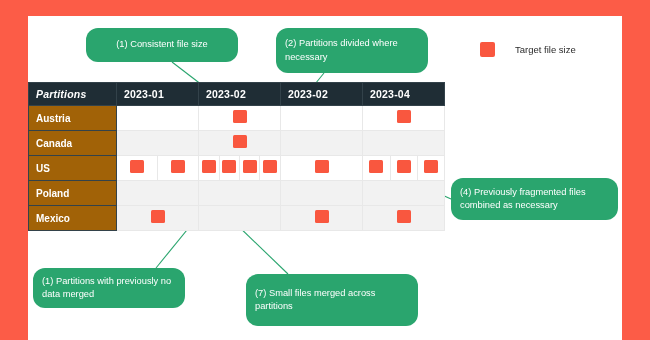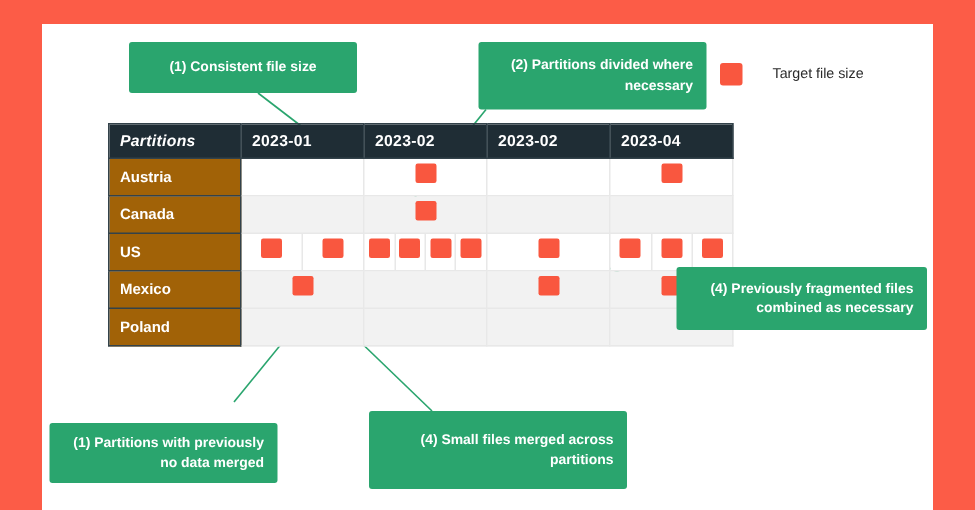--- a/index.html
+++ b/index.html
@@ -26,21 +26,20 @@
     left: 28px; top: 16px;
     width: 594px; height: 324px;
     background: #ffffff;
   }
 
   
   .table-wrap {
     position: absolute;
     left: 0px; top: 66px;
     width: 417px;
-    padding-left: 44px;
   }
   table.grid {
     border-collapse: collapse;
     width: 417px;
     table-layout: fixed;
   }
   table.grid th, table.grid td {
     padding: 0;
     border: 1px solid #e8e8e8;
   }
@@ -101,29 +100,28 @@
   }
   .legend-label { font-size: 9.5px; color: #2b2b2b; white-space: nowrap; }
 
   
   .callout {
     position: absolute;
     background: #2aa56e;
     color: #ffffff;
     font-size: 9.3px;
     line-height: 1.45;
-    text-align: right;
+    text-align: left;
     display: flex; align-items: center; justify-content: center;
     padding: 6px 9px;
-    border-radius: 2px;
-    font-weight: bold;
+    border-radius: 12px;
   }
   #co1 { left: 58px;  top: 12px;  width: 152px; height: 34px; }
-  #co2 { left: 248px; top: 12px;  width: 152px; height: 45px; margin-left: 43px; }
-  #co3 { left: 5px;   top: 252px; width: 152px; height: 40px; margin-top: 14px; }
+  #co2 { left: 248px; top: 12px;  width: 152px; height: 45px; }
+  #co3 { left: 5px;   top: 252px; width: 152px; height: 40px; }
   #co4 { left: 218px; top: 258px; width: 172px; height: 52px; }
   #co5 { left: 423px; top: 162px; width: 167px; height: 42px; }
 
   
   .connectors {
     position: absolute; left: 0; top: 0;
     width: 594px; height: 324px;
     pointer-events: none;
   }
 </style>
@@ -239,69 +237,69 @@
               </td>
               <td class="datacell bg-white">
                 <div class="subrow">
                   <div class="subcell"><span class="sq"></span></div>
                   <div class="subcell"><span class="sq"></span></div>
                   <div class="subcell"><span class="sq"></span></div>
                 </div>
               </td>
             </tr>
             <tr>
+              <th class="row-label">Poland</th>
+              <td class="datacell bg-grey">
+                <div class="subrow">
+                  <div class="subcell"><span class="sq hidden"></span></div>
+                </div>
+              </td>
+              <td class="datacell bg-grey">
+                <div class="subrow">
+                  <div class="subcell"><span class="sq hidden"></span></div>
+                </div>
+              </td>
+              <td class="datacell bg-grey">
+                <div class="subrow">
+                  <div class="subcell"><span class="sq hidden"></span></div>
+                </div>
+              </td>
+              <td class="datacell bg-grey">
+                <div class="subrow">
+                  <div class="subcell"><span class="sq hidden"></span></div>
+                </div>
+              </td>
+            </tr>
+            <tr>
               <th class="row-label">Mexico</th>
               <td class="datacell bg-grey">
                 <div class="subrow">
                   <div class="subcell"><span class="sq"></span></div>
                 </div>
               </td>
               <td class="datacell bg-grey">
                 <div class="subrow">
                   <div class="subcell"><span class="sq hidden"></span></div>
                 </div>
               </td>
               <td class="datacell bg-grey">
                 <div class="subrow">
                   <div class="subcell"><span class="sq"></span></div>
                 </div>
               </td>
               <td class="datacell bg-grey">
                 <div class="subrow">
                   <div class="subcell"><span class="sq"></span></div>
-                </div>
-              </td>
-            </tr>
-            <tr>
-              <th class="row-label">Poland</th>
-              <td class="datacell bg-grey">
-                <div class="subrow">
-                  <div class="subcell"><span class="sq hidden"></span></div>
-                </div>
-              </td>
-              <td class="datacell bg-grey">
-                <div class="subrow">
-                  <div class="subcell"><span class="sq hidden"></span></div>
-                </div>
-              </td>
-              <td class="datacell bg-grey">
-                <div class="subrow">
-                  <div class="subcell"><span class="sq hidden"></span></div>
-                </div>
-              </td>
-              <td class="datacell bg-grey">
-                <div class="subrow">
-                  <div class="subcell"><span class="sq hidden"></span></div>
                 </div>
               </td>
             </tr>
           </tbody>
       </table>
     </div>
 
     <div class="callout" id="co1">(1) Consistent file size</div>
     <div class="callout" id="co2">(2) Partitions divided where necessary</div>
     <div class="callout" id="co3">(1) Partitions with previously no data merged</div>
-    <div class="callout" id="co4">(4) Small files merged across partitions</div>
+    <div class="callout" id="co4">(7) Small files merged across partitions</div>
     <div class="callout" id="co5">(4) Previously fragmented files combined as necessary</div>
 
   </div>
 </div>
 
 </body></html>

